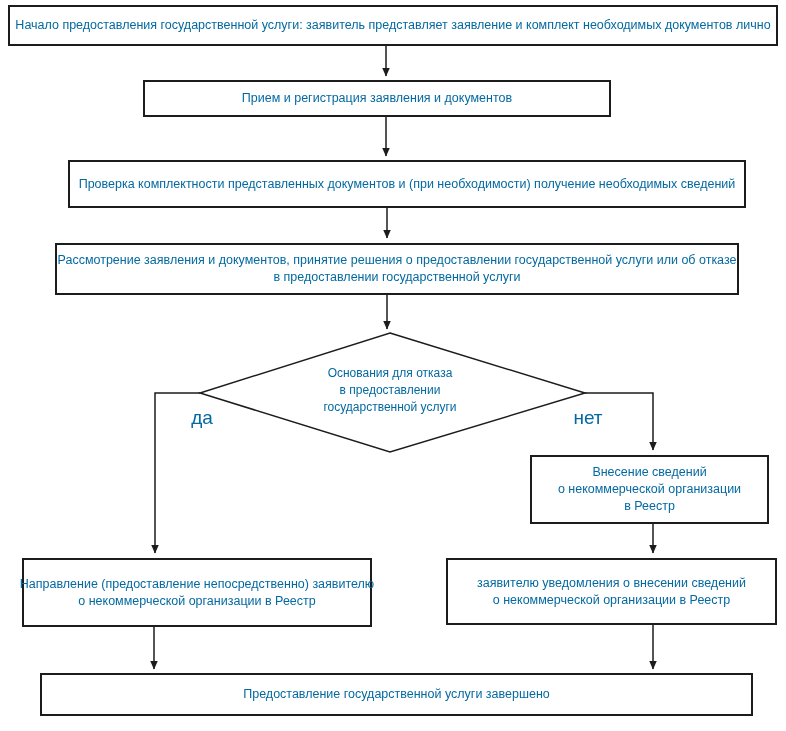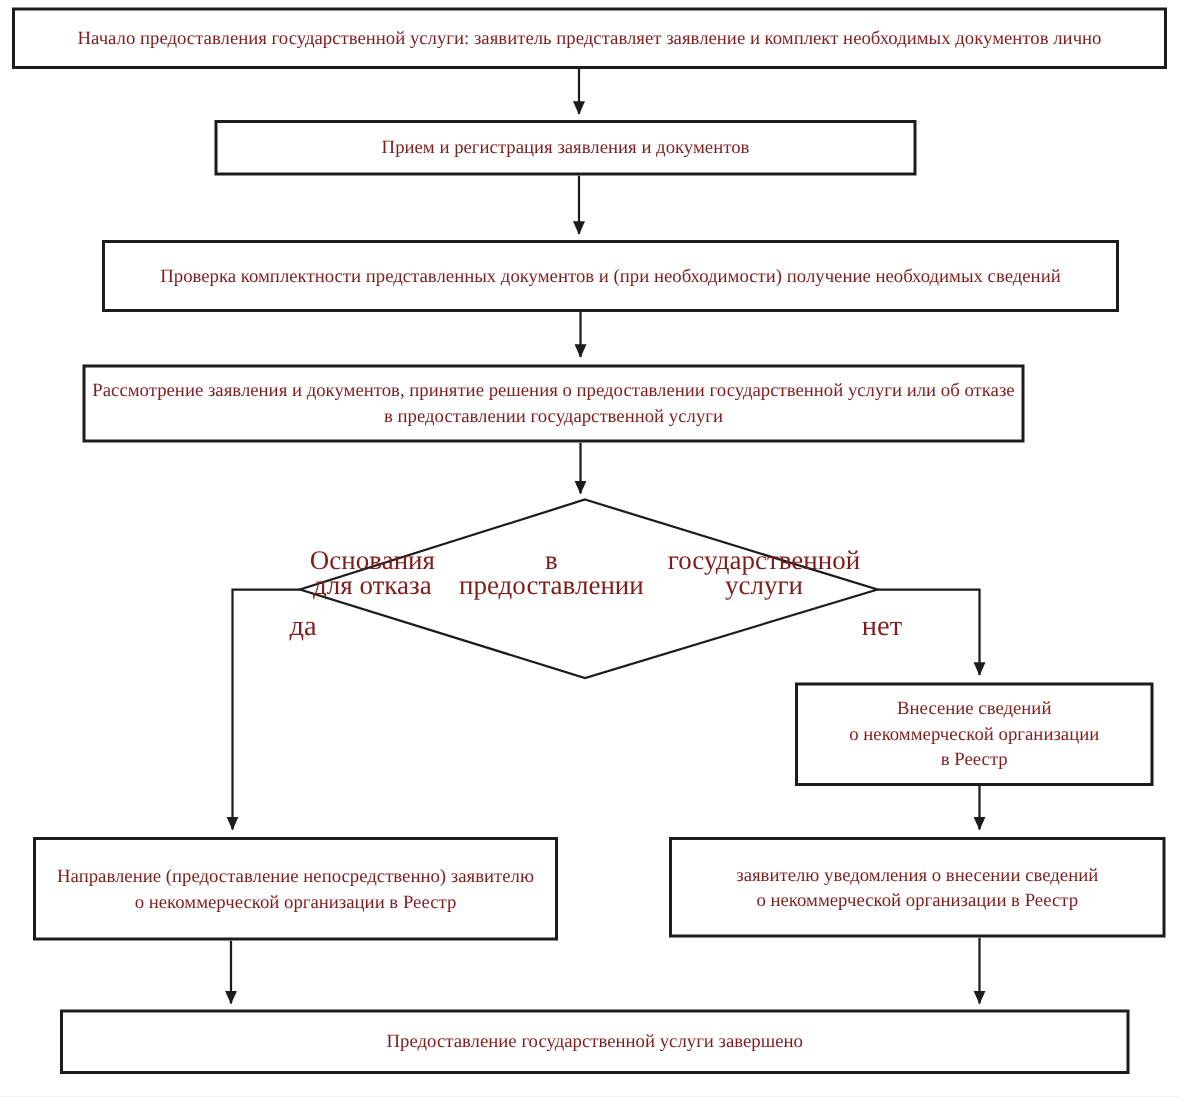--- a/index.html
+++ b/index.html
@@ -1,43 +1,43 @@
 <!DOCTYPE html>
 <html><head>
 <meta charset="utf-8">
 <style>
   html,body{margin:0;padding:0;background:#e8e8e8;}
   .canvas{
     position:relative;
     width:786px;height:731px;
     background:#ffffff;
-    font-family:Liberation Serif, serif;
-    color:#7f1d1d;
+    font-family:Liberation Sans, sans-serif;
+    color:#0369a1;
     overflow:hidden;
   }
   .layer{position:absolute;left:0;top:0;width:786px;height:731px;}
   .node{
     position:absolute;
     border:2px solid #1c1c1c;
     background:#ffffff;
     display:flex;flex-direction:column;justify-content:center;align-items:center;
     font-size:12.5px;line-height:17px;
     text-align:center;
     box-sizing:border-box;
   }
   .node .ln{white-space:nowrap;}
   .freetext{
     position:absolute;
     font-size:19px;line-height:16px;
     text-align:center;
   }
   .diamond-text{
     position:absolute;
-    display:flex;flex-direction:row;justify-content:center;align-items:center;
-    font-size:18px;line-height:17px;text-align:center;gap:16px;
+    display:flex;flex-direction:column;justify-content:center;align-items:center;
+    font-size:12px;line-height:17px;text-align:center;
   }
 </style>
 </head>
 <body>
 
 <div class="canvas">
 
   <svg class="layer" width="786" height="731" viewBox="0 0 786 731" xmlns="http://www.w3.org/2000/svg">
     <defs>
       <marker id="ah" markerWidth="10" markerHeight="9" refX="8.5" refY="4" orient="auto" markerUnits="userSpaceOnUse">
@@ -68,21 +68,21 @@
   </div>
 
   <div class="node" style="left:143px;top:80px;width:468px;height:37px;">
     <div class="ln">Прием и регистрация заявления и документов</div>
   </div>
 
   <div class="node" style="left:68px;top:160px;width:678px;height:48px;">
     <div class="ln">Проверка комплектности представленных документов и (при необходимости) получение необходимых сведений</div>
   </div>
 
-  <div class="node" style="left:55px;top:243px;width:628px;height:52px;">
+  <div class="node" style="left:55px;top:243px;width:684px;height:52px;">
     <div class="ln">Рассмотрение заявления и документов, принятие решения о предоставлении государственной услуги или об отказе</div>
     <div class="ln">в предоставлении государственной услуги</div>
   </div>
 
   <div class="diamond-text" style="left:275px;top:365px;width:230px;">
     <div class="ln">Основания для отказа</div>
     <div class="ln">в предоставлении</div>
     <div class="ln">государственной услуги</div>
   </div>
 

